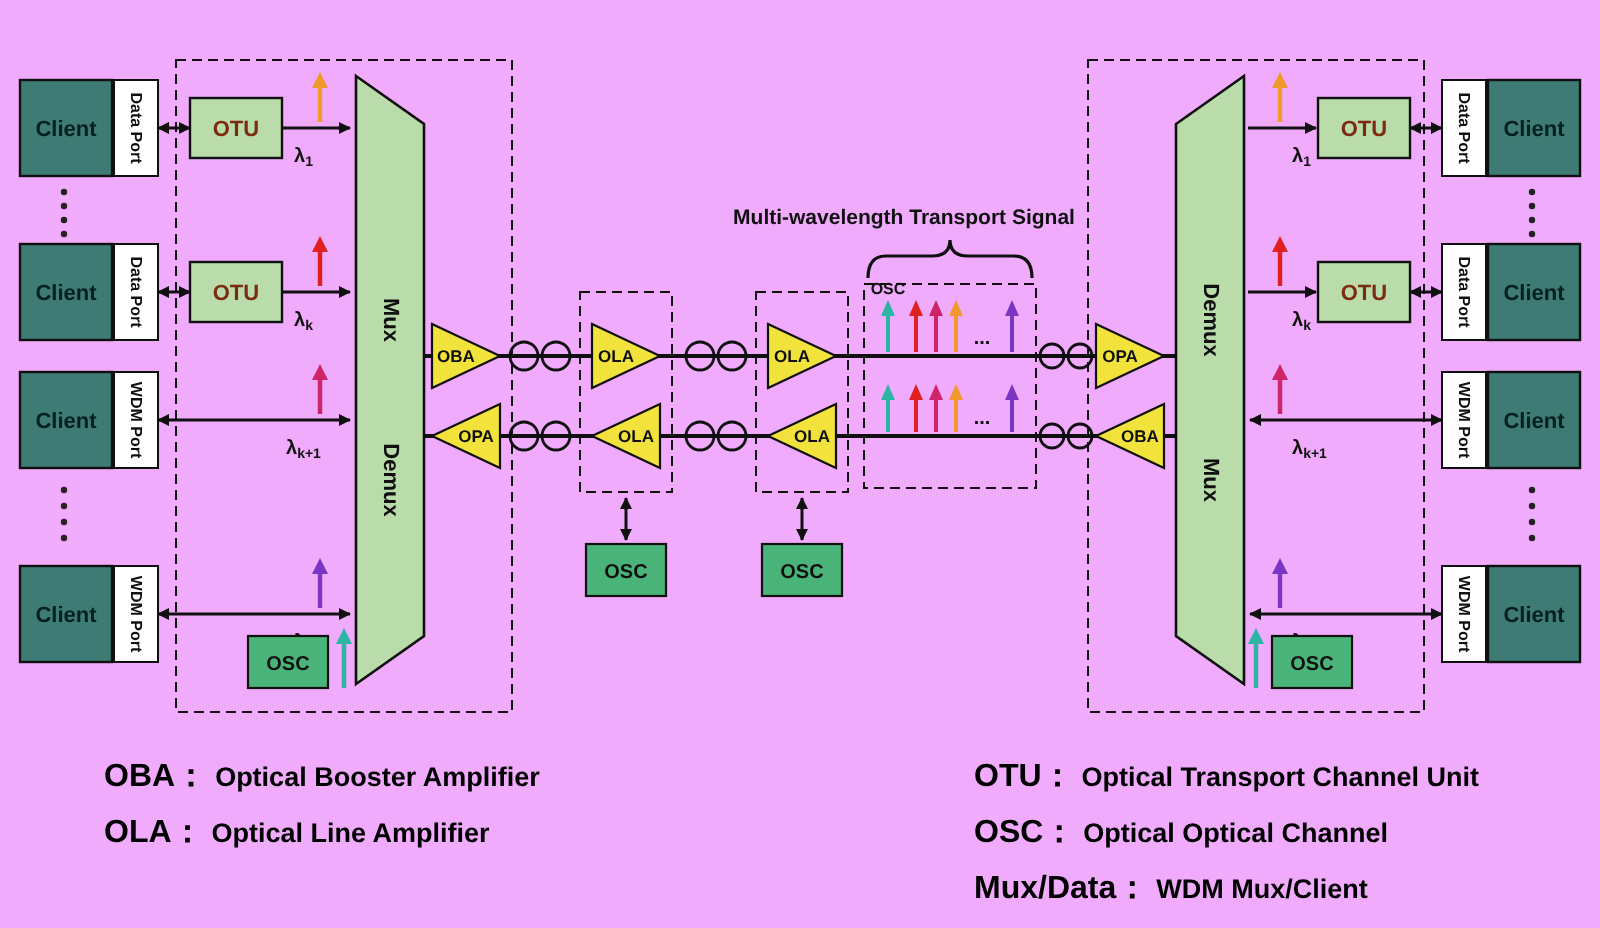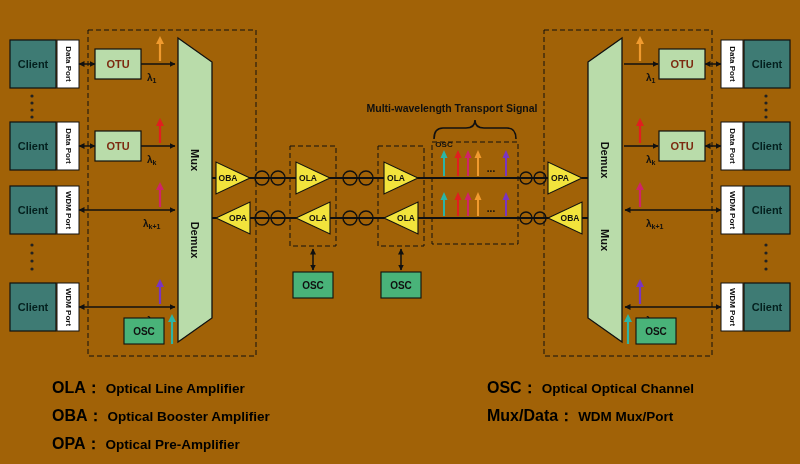--- a/index.html
+++ b/index.html
@@ -1,16 +1,16 @@
 <!DOCTYPE html>
 <html style="--client-fill: #3e7b74; --port-fill: #ffffff; --green-box: #b9dcaa; --otu-text: #7c2a10; --amp-yellow: #f2e33c; --osc-green: #49b379; --arrow-orange: #f09a2e; --arrow-red: #e01f1f; --arrow-crimson: #cf2468; --arrow-purple: #7a35c1; --arrow-teal: #2cb5a5;"><head>
 <meta charset="utf-8">
 <style>
   html,body{margin:0;padding:0;background:#ffffff;}
-  .screen{position:relative;width:800px;height:464px;background:#a16207;font-family:"Liberation Sans",sans-serif;overflow:hidden;}
+  .screen{position:relative;width:800px;height:464px;background:#f0abfc;font-family:"Liberation Sans",sans-serif;overflow:hidden;}
   .screen svg{position:absolute;left:0;top:0;}
   svg text{font-family:"Liberation Sans",sans-serif;font-weight:bold;fill:#101010;}
   .client-rect{fill:var(--client-fill);stroke:#101010;stroke-width:1.2;}
   .client-text{font-size:11px;fill:#04201e;}
   .port-rect{fill:var(--port-fill);stroke:#101010;stroke-width:1;}
   .port-text{font-size:8px;}
   .green-rect{fill:var(--green-box);stroke:#101010;stroke-width:1.2;}
   .otu-text{font-size:11px;fill:var(--otu-text);}
   .mux-shape{fill:var(--green-box);stroke:#101010;stroke-width:1.3;}
   .mux-text{font-size:11px;}
@@ -298,30 +298,30 @@
         <circle cx="766" cy="117" r="1.6"></circle>
     <circle cx="766" cy="245" r="1.6"></circle>
         <circle cx="766" cy="253" r="1.6"></circle>
         <circle cx="766" cy="261" r="1.6"></circle>
         <circle cx="766" cy="269" r="1.6"></circle>
   </g>
 </svg>
 
 <div class="legend legend-left">
   <div class="legend-row">
+    <span class="term">OBA：</span><span class="def">Optical Booster Amplifier</span>
+  </div>
+  <div class="legend-row">
     <span class="term">OLA：</span><span class="def">Optical Line Amplifier</span>
-  </div>
-  <div class="legend-row">
-    <span class="term">OBA：</span><span class="def">Optical Booster Amplifier</span>
-  </div>
-  <div class="legend-row">
-    <span class="term">OPA：</span><span class="def">Optical Pre-Amplifier</span>
   </div>
 </div>
 <div class="legend legend-right">
   <div class="legend-row">
+    <span class="term">OTU：</span><span class="def">Optical Transport Channel Unit</span>
+  </div>
+  <div class="legend-row">
     <span class="term">OSC：</span><span class="def">Optical Optical Channel</span>
   </div>
   <div class="legend-row">
-    <span class="term">Mux/Data：</span><span class="def">WDM Mux/Port</span>
+    <span class="term">Mux/Data：</span><span class="def">WDM Mux/Client</span>
   </div>
 </div>
 </div>
 
 </body></html>

